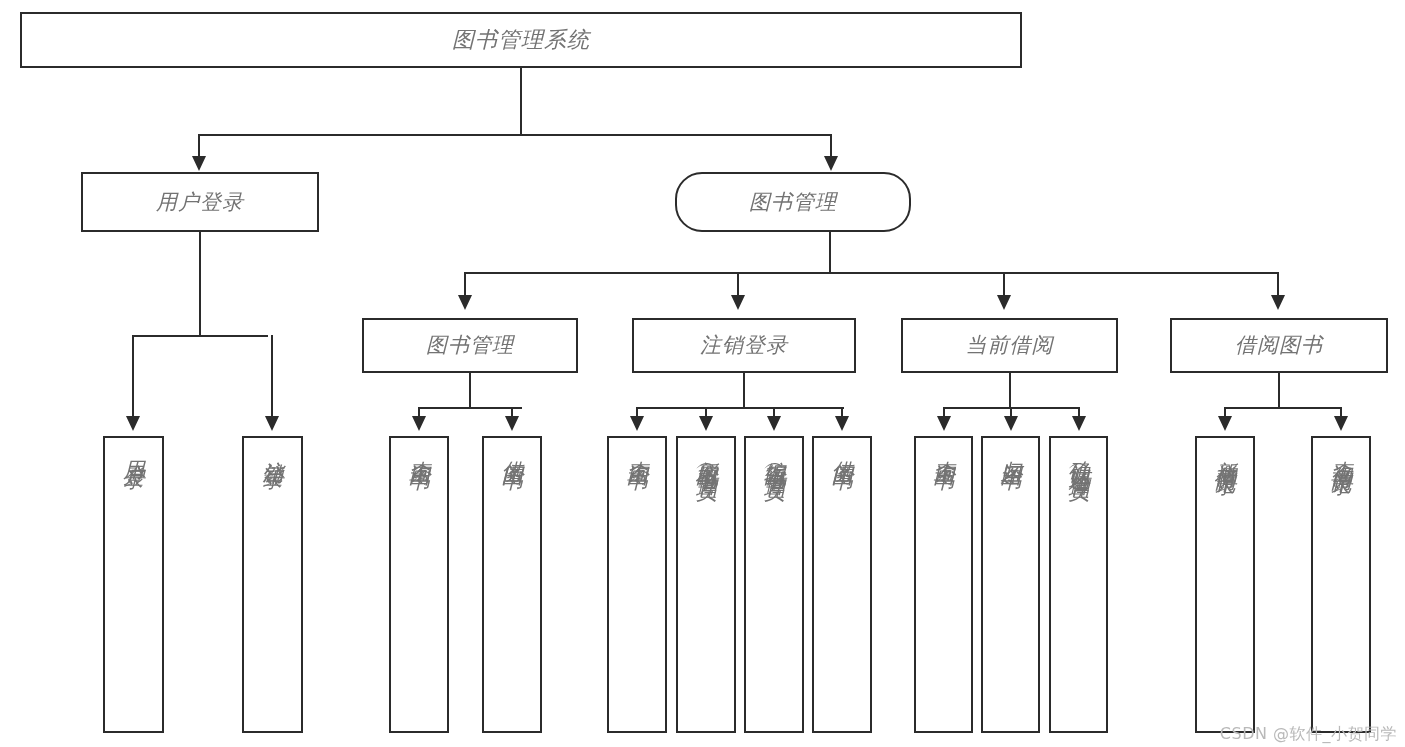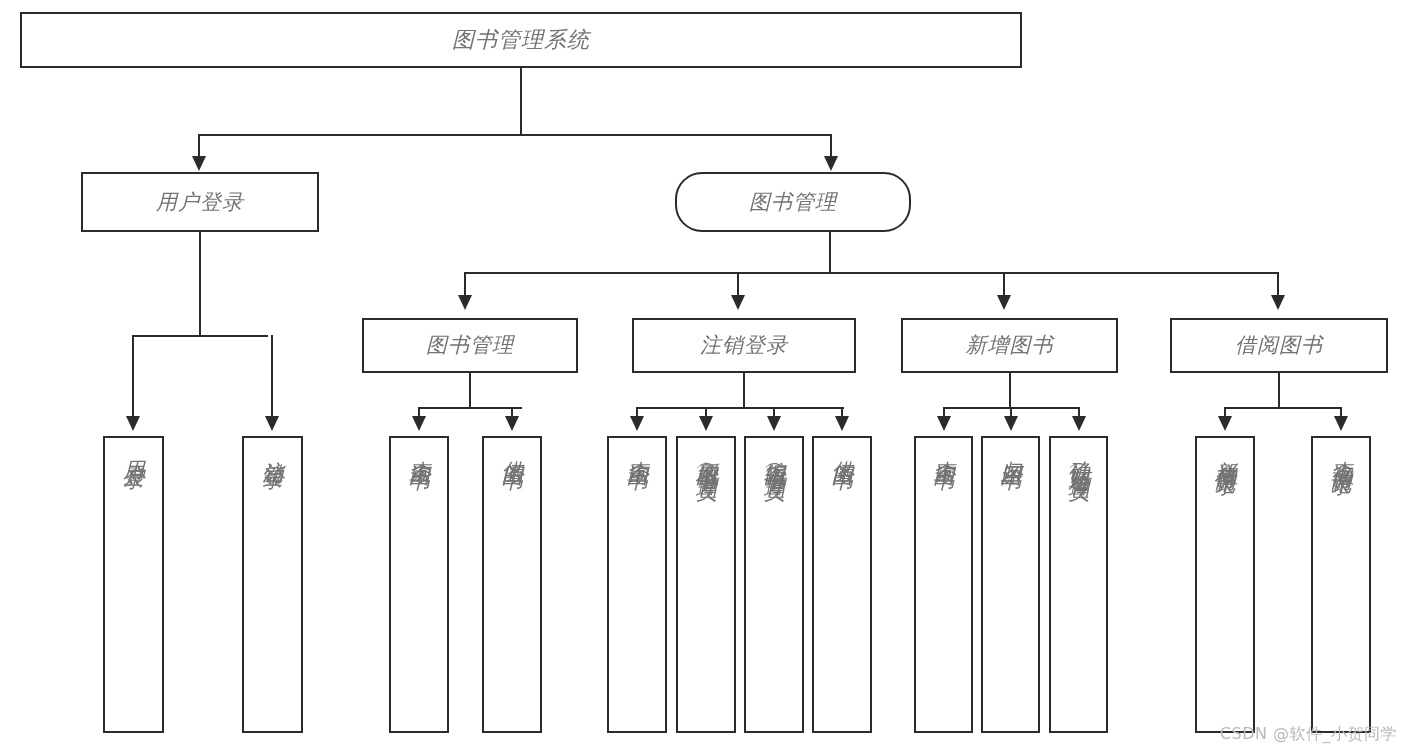--- a/index.html
+++ b/index.html
@@ -134,21 +134,21 @@
   <div class="vline" style="left:1277px;top:272px;height:25px;"></div>
   <div class="arrow" style="left:1271px;top:295px;"></div>
 
   <div class="node lvl2" style="left:362px;top:318px;width:216px;height:55px;">
     <span class="label">图书管理</span>
   </div>
   <div class="node lvl2" style="left:632px;top:318px;width:224px;height:55px;">
     <span class="label">注销登录</span>
   </div>
   <div class="node lvl2" style="left:901px;top:318px;width:217px;height:55px;">
-    <span class="label">新增图书</span>
+    <span class="label">当前借阅</span>
   </div>
   <div class="node lvl2" style="left:1170px;top:318px;width:218px;height:55px;">
     <span class="label">借阅图书</span>
   </div>
 
   <div class="vline" style="left:469px;top:373px;height:36px;"></div>
   <div class="hline" style="left:418px;top:407px;width:104px;"></div>
   <div class="vline" style="left:418px;top:407px;height:11px;"></div>
   <div class="arrow" style="left:412px;top:416px;"></div>
   <div class="vline" style="left:511px;top:407px;height:11px;"></div>

